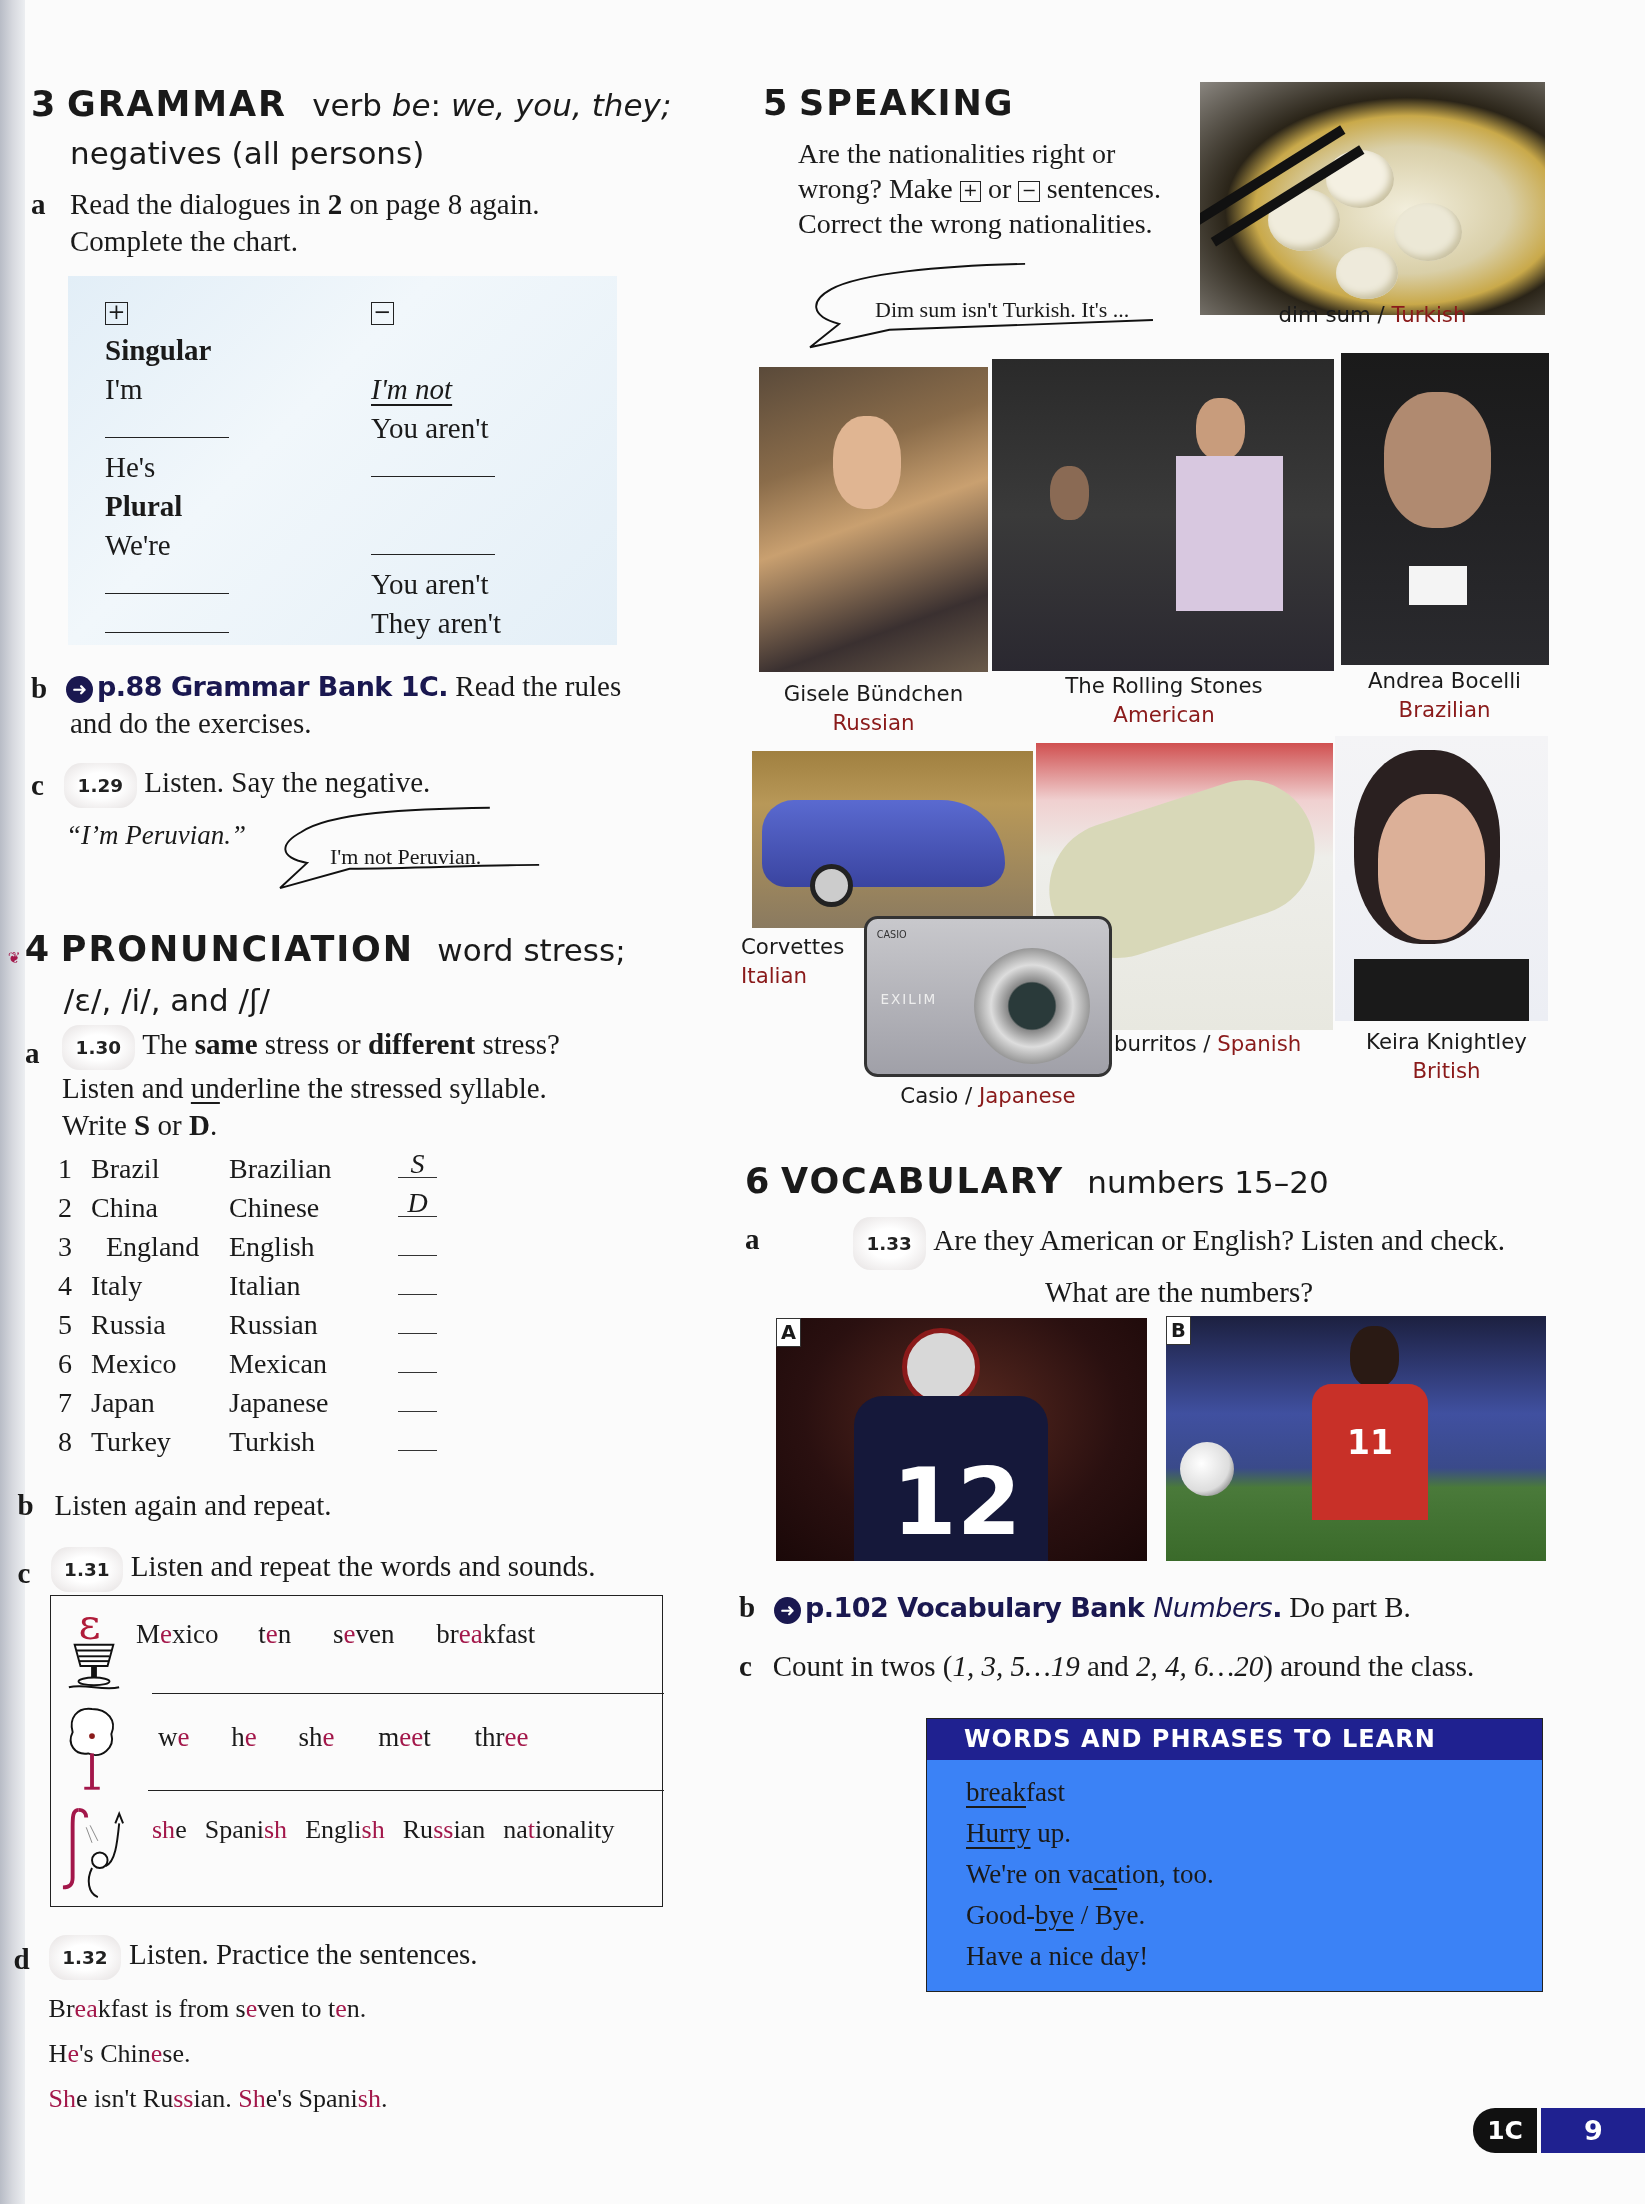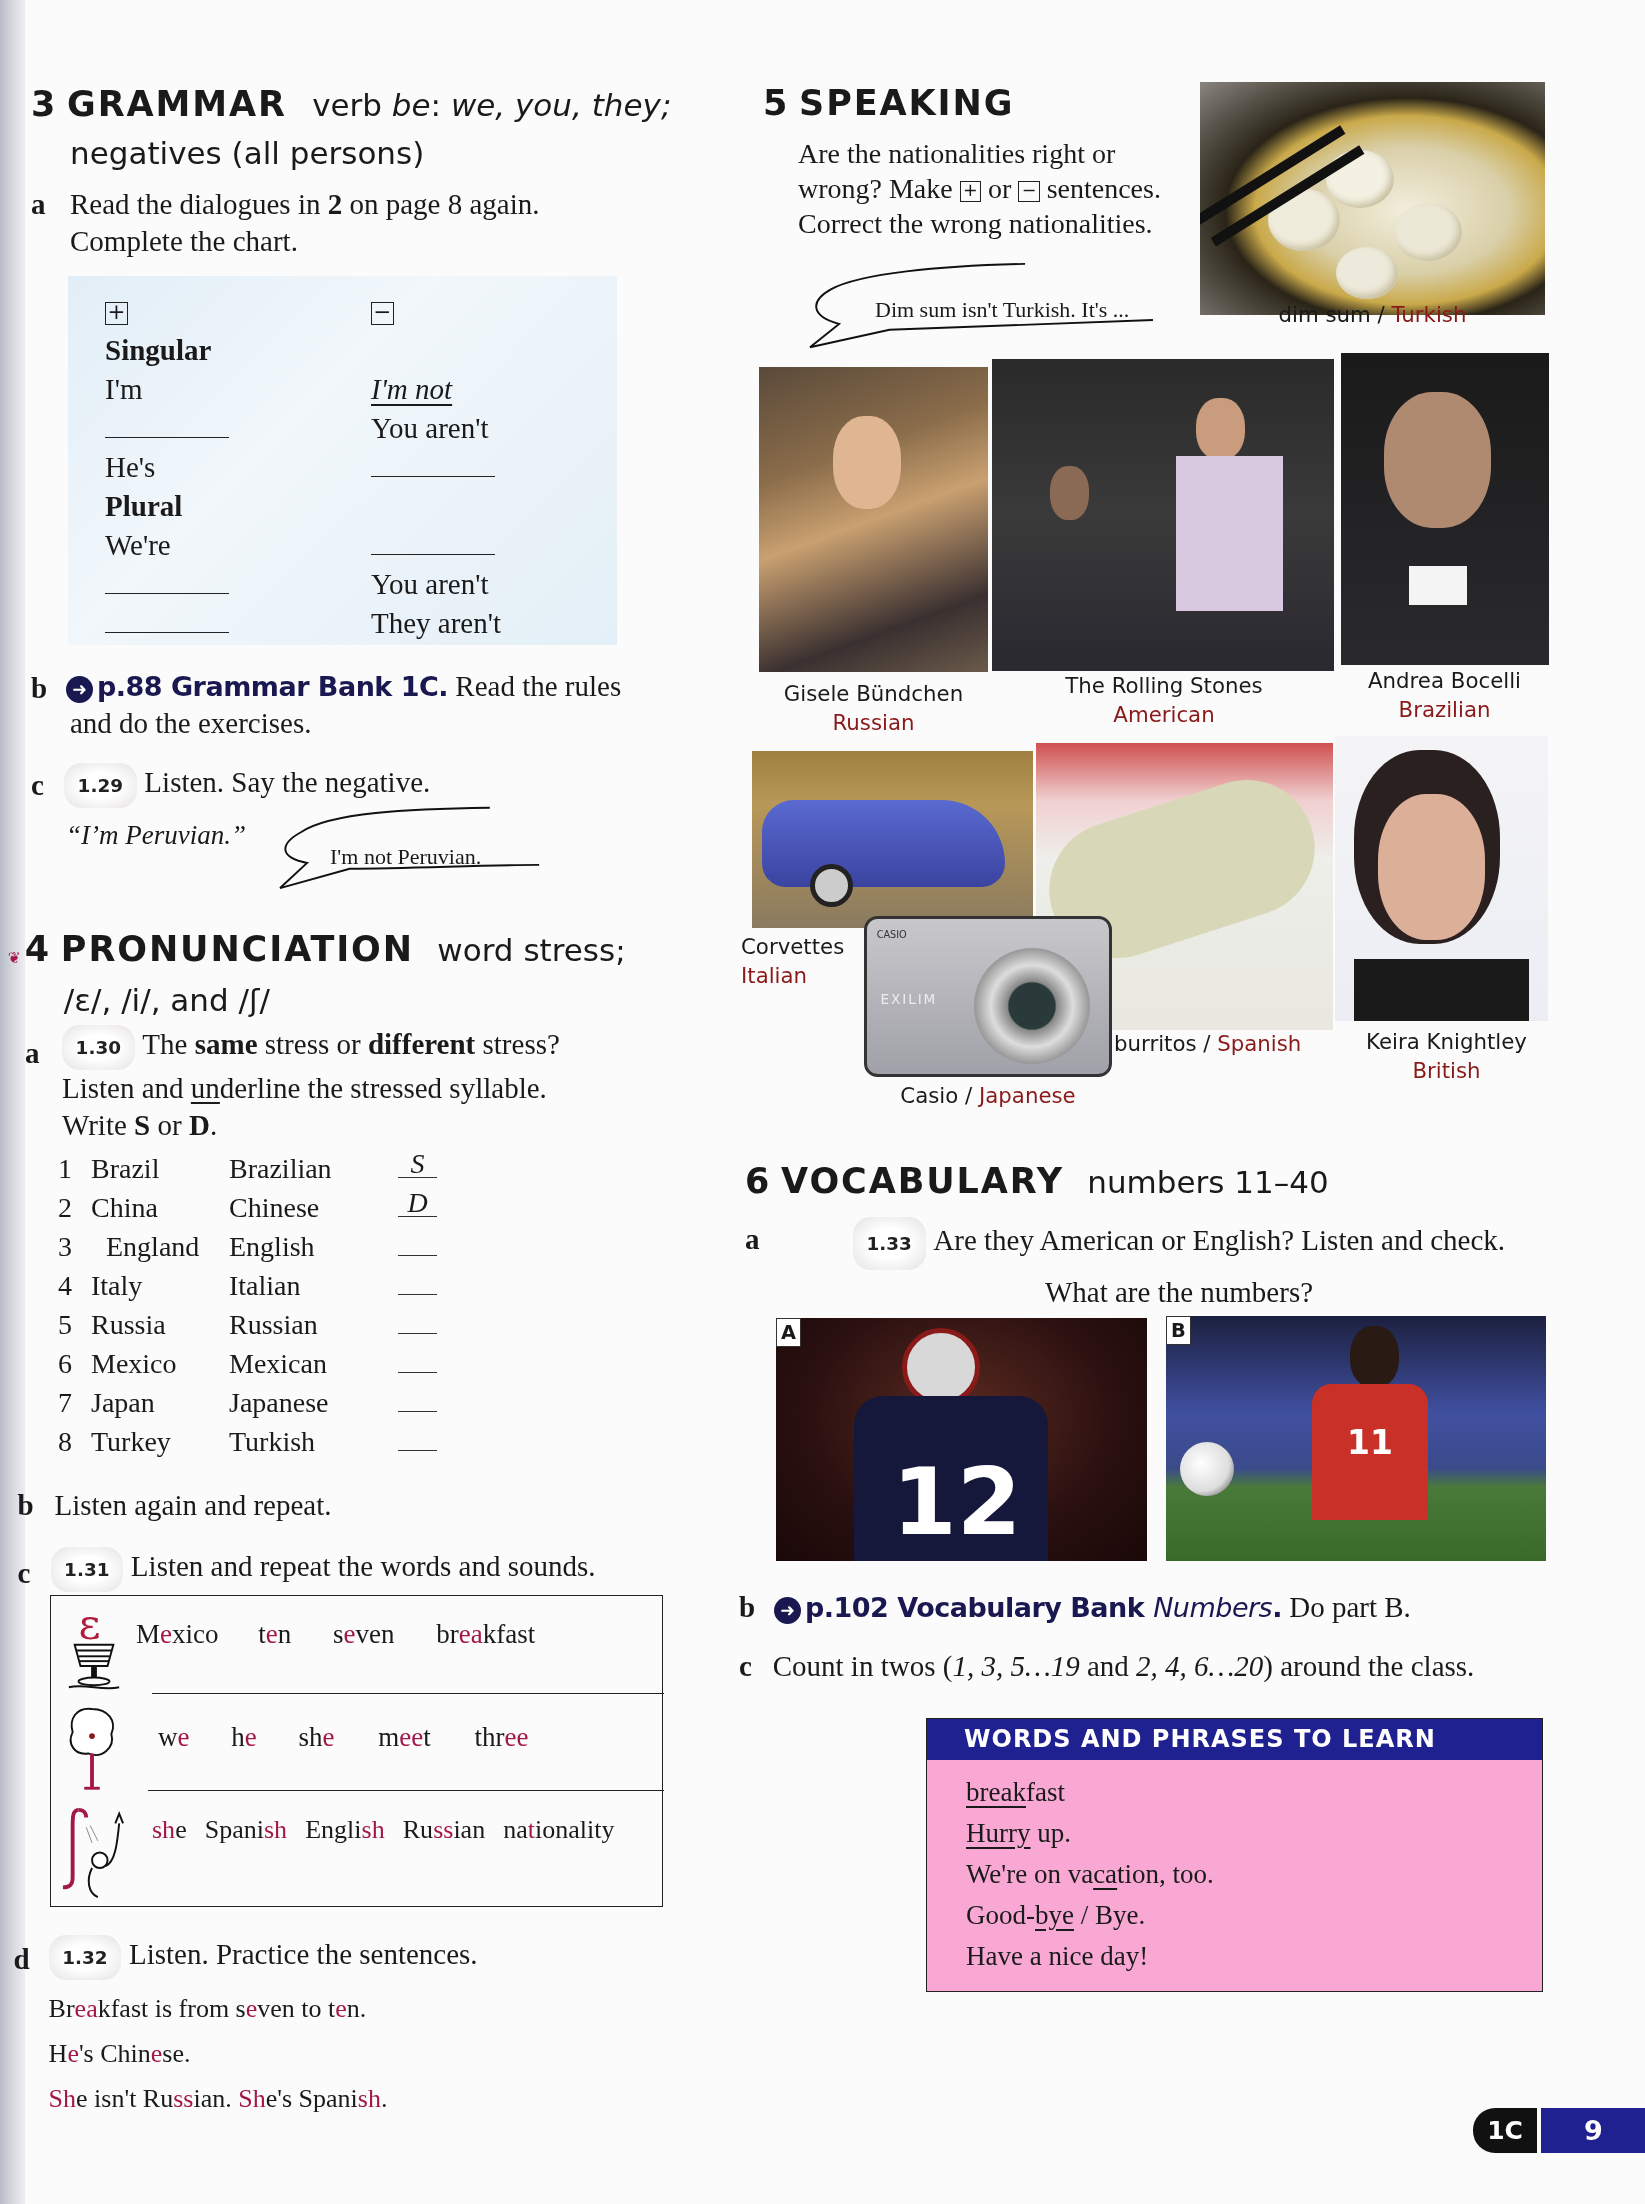--- a/index.html
+++ b/index.html
@@ -317,21 +317,21 @@
 <div class="abs caption" style="left:864px;top:1081px;width:248px;"><span>Casio</span> / <span class="red">Japanese</span></div>
 <div class="abs caption" style="left:1114px;top:1029px;width:213px;text-align:left;"><span>burritos</span> / <span class="red">Spanish</span></div>
 <div class="abs caption" style="left:1337px;top:1027px;width:219px;">
     <div>Keira Knightley</div>
     <div class="red">British</div>
   </div>
 
 <div class="abs" style="left:745px;top:1161px;">
   <span class="sec-num">6</span>
   <span class="sec-num" style="margin-left:5.8px;">VOCABULARY</span>
-  <span class="sec-sub" style="margin-left:19.4px;">numbers 11–40</span>
+  <span class="sec-sub" style="margin-left:19.4px;">numbers 15–20</span>
 </div>
 <div class="abs body" style="left:745px;top:1217px;width:835px;">
   <span class="letter" style="position:absolute;left:0;top:3.9px;">a</span>
   <div style="margin-left:33px;line-height:45px;text-align:center;">
     <span class="audio">1.33</span><span>Are they American or English? Listen and check.</span><br>
     <span>What are the numbers?</span>
   </div>
 </div>
 
 <div class="photo" style="left:776px;top:1318px;width:371px;height:243px;background:radial-gradient(ellipse at 50% 40%,#5a2a20 0%,#2a1010 60%,#1a0808 100%);">
@@ -350,21 +350,21 @@
 
 <div class="abs body" style="left:739px;top:1589px;width:835px;">
   <span class="letter">b</span>
   <span class="ref-arrow" style="margin-left:11.6px;">➜</span><span class="ref">p.102 Vocabulary Bank </span><span class="ref" style="font-style:italic;font-weight:normal;">Numbers</span><span class="ref">.</span><span> Do part B.</span>
 </div>
 <div class="abs body" style="left:739px;top:1648px;width:873px;">
   <span class="letter">c</span>
   <span style="margin-left:13.6px;">Count in twos (</span><i>1, 3, 5…19</i><span> and </span><i>2, 4, 6…20</i><span>) around the class.</span>
 </div>
 
-<div class="abs" style="left:926px;top:1718px;width:617px;height:274px;border:1.9px solid #222;background:#f9a8d4;">
+<div class="abs" style="left:926px;top:1718px;width:617px;height:274px;border:1.9px solid #222;background:#3b82f6;">
   <div style="height:41px;background:#1f2190;color:#fff;font-family:'DejaVu Sans',sans-serif;font-weight:bold;font-size:24px;line-height:41px;padding-left:37px;letter-spacing:1px;">WORDS AND PHRASES TO LEARN</div>
   <div style="padding:11.6px 0 0 39px;font-size:27px;line-height:41px;" id="phrases">
       <div><span></span><span style="text-decoration: underline; text-underline-offset: 4.9px;">break</span><span>fast</span></div>
       <div><span></span><span style="text-decoration: underline; text-underline-offset: 4.9px;">Hurry</span><span> up.</span></div>
       <div><span>We're on va</span><span style="text-decoration: underline; text-underline-offset: 4.9px;">ca</span><span>tion, too.</span></div>
       <div><span>Good-</span><span style="text-decoration: underline; text-underline-offset: 4.9px;">bye</span><span> / Bye.</span></div>
       <div><span>Have a nice day!</span><span style="text-decoration: underline; text-underline-offset: 4.9px;"></span><span></span></div>
     </div>
 </div>
 

